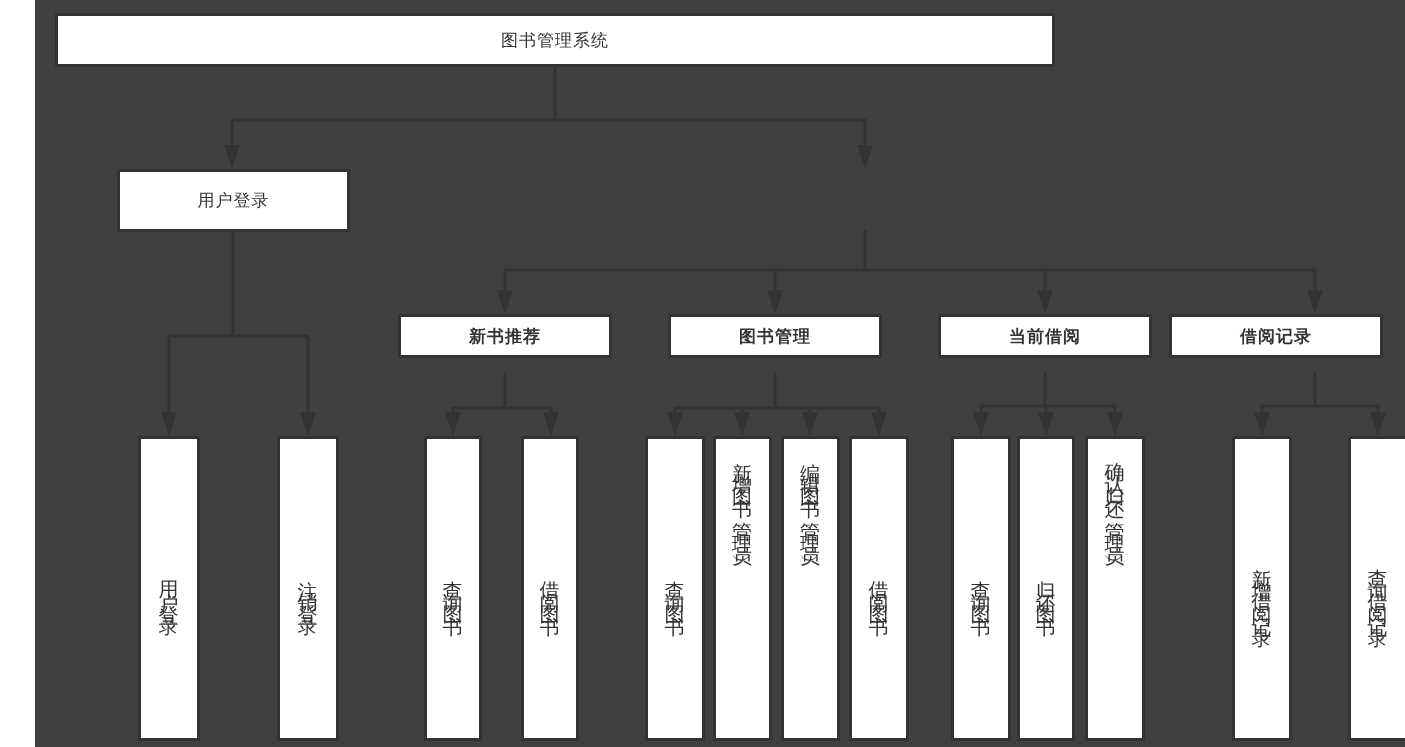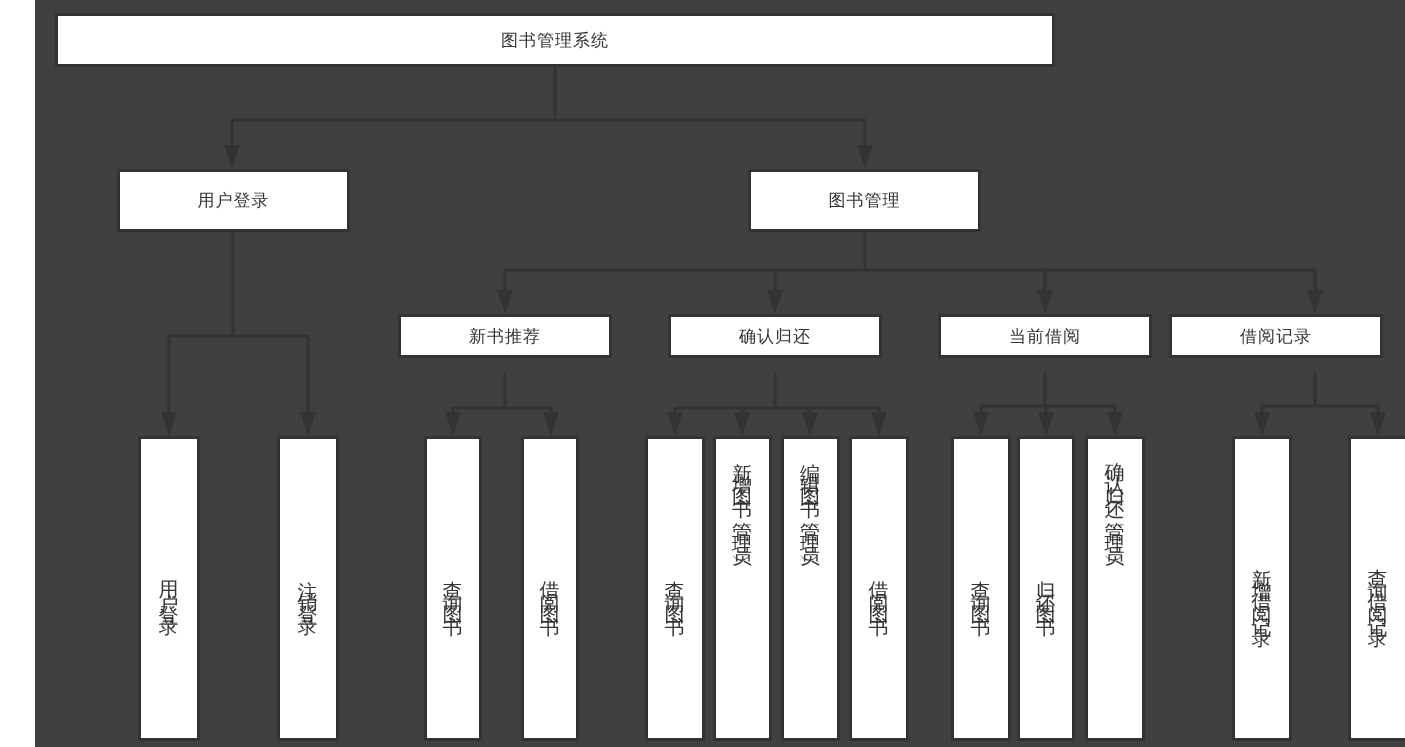--- a/index.html
+++ b/index.html
@@ -26,21 +26,21 @@
     color: #333333;
     display: flex;
     align-items: center;
     justify-content: center;
     z-index: 1;
   }
   .hbox { font-size: 17px; letter-spacing: 1px; }
   .root  { left: 20px;  top: 13px;  width: 1000px; height: 54px; }
   .l2a   { left: 82px;  top: 169px; width: 233px;  height: 63px; }
   .l2b   { left: 713px; top: 169px; width: 233px;  height: 63px; }
-  .l3    { top: 314px; width: 214px; height: 44px; }
+  .l3    { top: 314px; width: 214px; height: 44px; font-weight: bold; }
   .l3a   { left: 363px; }
   .l3b   { left: 633px; }
   .l3c   { left: 903px; text-align: right; }
   .l3d   { left: 1134px; }
   .leaf  { top: 436px; height: 305px; }
   .leaf span {
     writing-mode: vertical-rl;
     text-orientation: mixed;
     font-size: 20px;
     line-height: 1;
@@ -127,29 +127,26 @@
     </g>
   </svg>
 
   <div class="box root hbox">
     <span>图书管理系统</span>
   </div>
 
   <div class="box l2a hbox">
     <span>用户登录</span>
   </div>
-  <div class="box l2b hbox">
-    <span>图书管理</span>
-  </div>
 
   <div class="box l3 l3a hbox">
     <span>新书推荐</span>
   </div>
   <div class="box l3 l3b hbox">
-    <span>确认归还</span>
+    <span>图书管理</span>
   </div>
   <div class="box l3 l3c hbox">
     <span>当前借阅</span>
   </div>
   <div class="box l3 l3d hbox">
     <span>借阅记录</span>
   </div>
 
   <div class="box leaf g1a">
     <span>用户登录</span>

